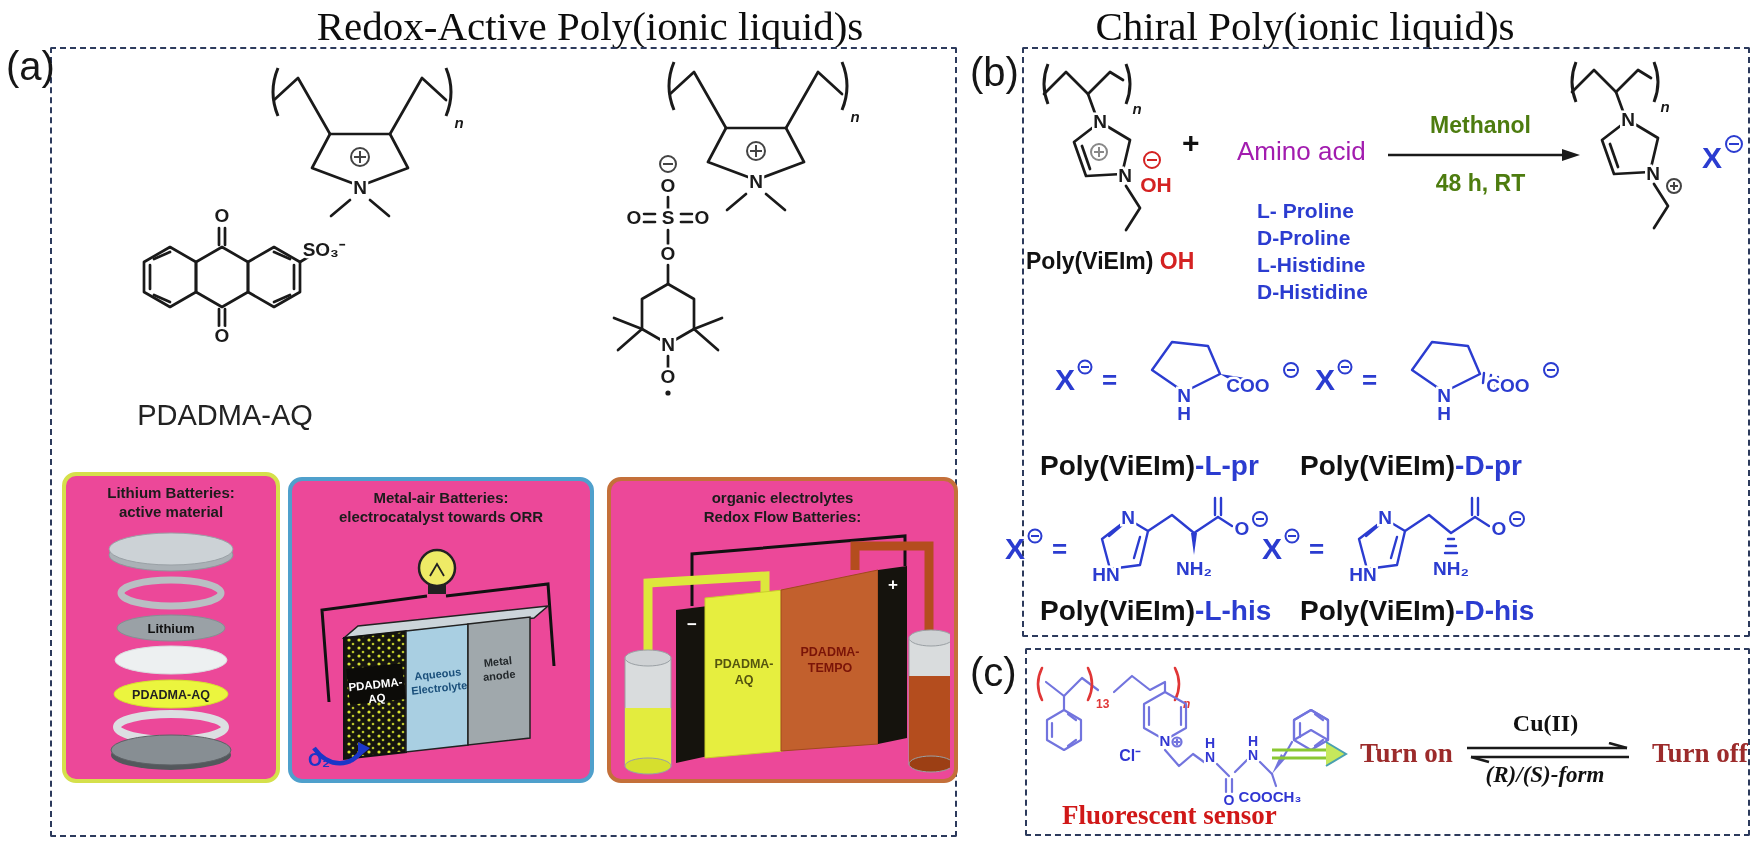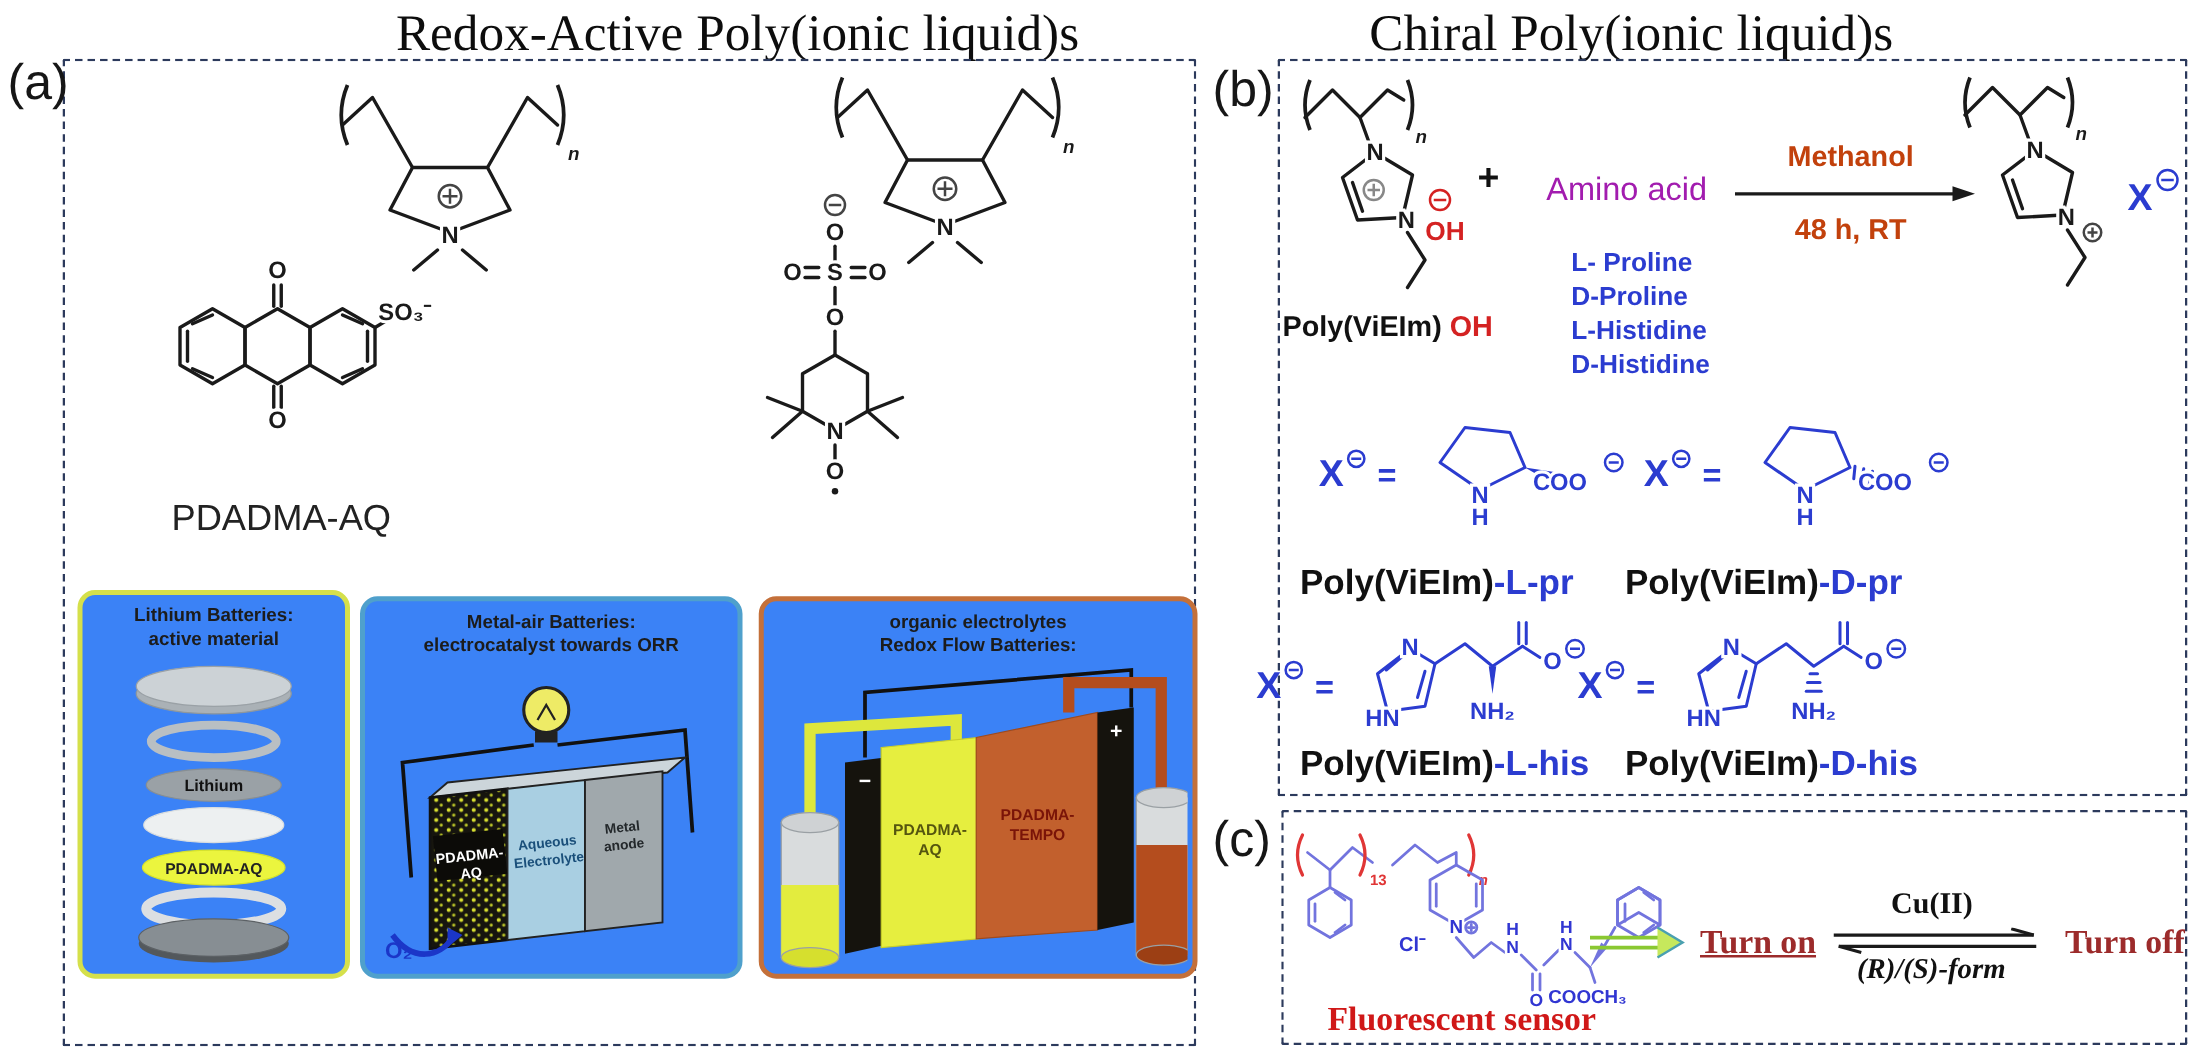--- a/index.html
+++ b/index.html
@@ -25,31 +25,31 @@
   .bbd{stroke:#2b3cd0;stroke-width:2.4;fill:none;stroke-linecap:round;stroke-linejoin:round;}
   .bat{font-family:"Liberation Sans",sans-serif;font-size:19px;font-weight:bold;fill:#2b3cd0;
        text-anchor:middle;paint-order:stroke;stroke:#fff;stroke-width:5px;}
   .bfill{fill:#2b3cd0;stroke:none;}
   .cbd{stroke:#7274de;stroke-width:2.2;fill:none;stroke-linecap:round;stroke-linejoin:round;}
   .cat{font-family:"Liberation Sans",sans-serif;font-size:14px;font-weight:bold;fill:#3136d2;
        text-anchor:middle;paint-order:stroke;stroke:#fff;stroke-width:4px;}
   .cred{stroke:#e03636;stroke-width:2.6;fill:none;stroke-linecap:round;}
   .credt{fill:#e03636;font-size:12px;font-weight:bold;font-family:"Liberation Sans",sans-serif;}
   
-  .app{position:absolute;border-radius:14px;background:#3b82f6;}
+  .app{position:absolute;border-radius:14px;background:#ec4899;}
   .app-title{font-weight:bold;font-size:15px;line-height:1.28;text-align:center;color:#1c1c1c;
              padding-top:7px;}
   .appsvg{display:block;margin:0 auto;}
   
   .polylabel{position:absolute;font-weight:bold;font-size:23px;color:#111;white-space:nowrap;}
   .polylabel .red{color:#d42222;}
   .plus-b{position:absolute;font-size:30px;font-weight:bold;color:#111;}
   .amino{position:absolute;font-size:26px;color:#a21caf;}
   .aminolist{position:absolute;font-weight:bold;font-size:21px;color:#2b3cd0;line-height:27px;}
-  .cond{position:absolute;font-weight:bold;font-size:23px;color:#c2410c;text-align:center;}
+  .cond{position:absolute;font-weight:bold;font-size:23px;color:#4d7c0f;text-align:center;}
   .entry{position:absolute;display:flex;align-items:center;gap:9px;}
   .xo{display:flex;align-items:flex-start;color:#2b3cd0;font-weight:bold;font-size:30px;line-height:1;}
   .eqs{color:#2b3cd0;font-weight:bold;font-size:26px;}
   .elabel{position:absolute;font-weight:bold;font-size:28px;text-align:center;color:#111;white-space:nowrap;}
   .elabel .blue{color:#2b3cd0;}
   
   .sensor{position:absolute;font-family:"Liberation Serif",serif;font-weight:bold;font-size:27px;color:#d01818;}
   .turn{position:absolute;font-family:"Liberation Serif",serif;font-weight:bold;font-size:27px;color:#9c2b2b;white-space:nowrap;}
   .cu{position:absolute;font-family:"Liberation Serif",serif;font-weight:bold;font-size:24px;color:#111;text-align:center;}
   .rsform{position:absolute;font-family:"Liberation Serif",serif;font-weight:bold;font-style:italic;font-size:23px;color:#111;text-align:center;}
@@ -459,21 +459,21 @@
   </svg>
 
   <div class="sensor" style="left:1062px;top:800px;">Fluorescent sensor</div>
 
   <svg class="struct" style="left:1270px;top:740px;" width="80" height="28" viewBox="0 0 80 28">
     <line x1="2" y1="10" x2="58" y2="10" stroke="#8ac832" stroke-width="3"></line>
     <line x1="2" y1="18" x2="58" y2="18" stroke="#8ac832" stroke-width="3"></line>
     <path d="M56,2 L76,14 L56,26" fill="#c6e85c" stroke="#4aa0b0" stroke-width="2"></path>
   </svg>
 
-  <div class="turn" style="left:1360px;top:738px;text-decoration:underline;">Turn on</div>
+  <div class="turn" style="left:1360px;top:738px;">Turn on</div>
 
   <div class="cu" style="left:1468px;top:710px;width:155px;">Cu(II)</div>
   <svg class="struct" style="left:1463px;top:742px;" width="170" height="22" viewBox="0 0 170 22">
     <line x1="4" y1="6" x2="164" y2="6" stroke="#1a1a1a" stroke-width="2.6"></line>
     <path d="M146,1 L164,6" stroke="#1a1a1a" stroke-width="2.6" fill="none"></path>
     <line x1="8" y1="15" x2="166" y2="15" stroke="#1a1a1a" stroke-width="2.6"></line>
     <path d="M26,20 L8,15" stroke="#1a1a1a" stroke-width="2.6" fill="none"></path>
   </svg>
   <div class="rsform" style="left:1460px;top:762px;width:170px;">(R)/(S)-form</div>
 

